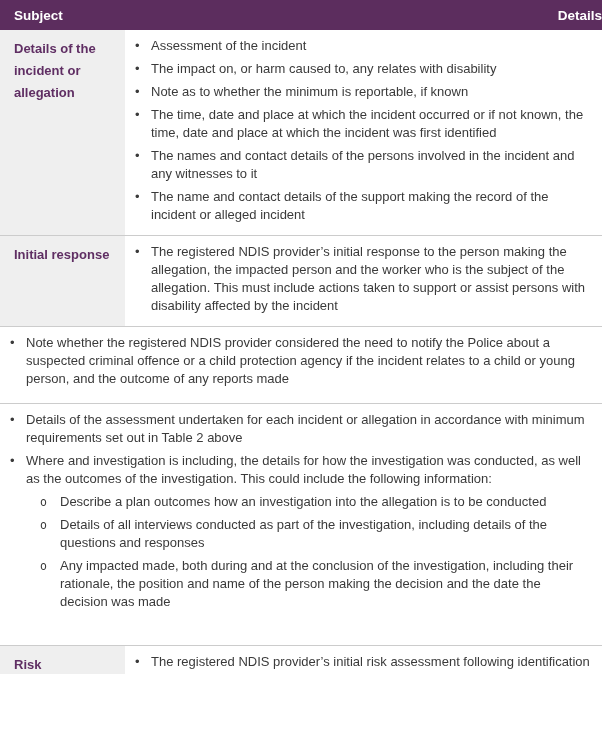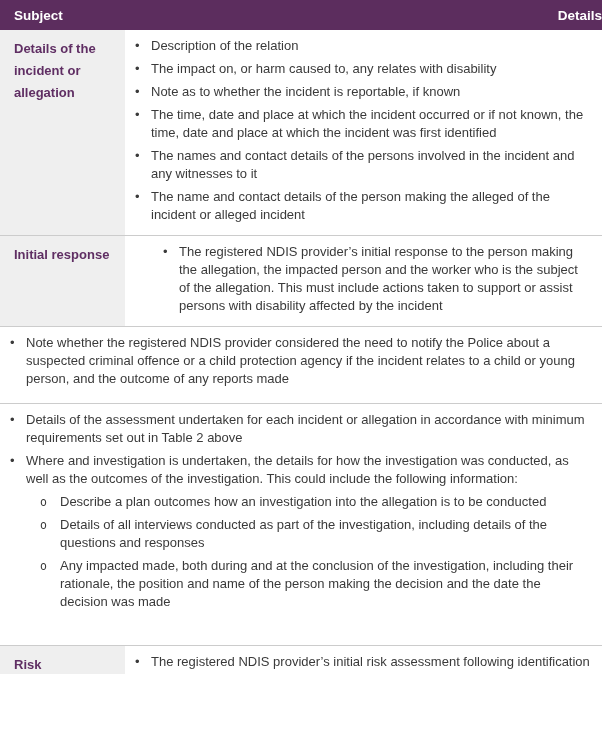--- a/index.html
+++ b/index.html
@@ -41,21 +41,21 @@
     padding-left: 26px;
     text-align: right;
   }
   
   .row {
     display: flex;
     border-top: 1px solid #cccccc;
     background: #ffffff;
   }
   .table-body .row:nth-child(1) { border-top: none; min-height: 191px; }
-  .table-body .row:nth-child(2) { min-height: 82px; gap: 28px; }
+  .table-body .row:nth-child(2) { min-height: 82px; }
   .table-body .row:nth-child(3) { min-height: 76px; }
   .table-body .row:nth-child(4) { min-height: 241px; }
   .table-body .row:nth-child(5) { min-height: 109px; }
   .subject-cell {
     flex: 0 0 125px;
     box-sizing: border-box;
     background: #efefef;
     color: #5f2e63;
     font-weight: 700;
     font-size: 13px;
@@ -98,41 +98,41 @@
     <div class="header-row">
       <div class="header-subject">Subject</div>
       <div class="header-details">Details</div>
     </div>
     <div class="table-body">
   <div class="row">
     <div class="subject-cell">Details of the incident or allegation</div>
     <div class="details-cell">
             <div class="item level1">
               <span class="marker">•</span>
-              <span class="text">Description of the relation</span>
+              <span class="text">Assessment of the incident</span>
             </div>
             <div class="item level1">
               <span class="marker">•</span>
               <span class="text">The impact on, or harm caused to, any relates with disability</span>
             </div>
             <div class="item level1">
               <span class="marker">•</span>
-              <span class="text">Note as to whether the incident is reportable, if known</span>
+              <span class="text">Note as to whether the minimum is reportable, if known</span>
             </div>
             <div class="item level1">
               <span class="marker">•</span>
               <span class="text">The time, date and place at which the incident occurred or if not known, the time, date and place at which the incident was first identified</span>
             </div>
             <div class="item level1">
               <span class="marker">•</span>
               <span class="text">The names and contact details of the persons involved in the incident and any witnesses to it</span>
             </div>
             <div class="item level1">
               <span class="marker">•</span>
-              <span class="text">The name and contact details of the person making the alleged of the incident or alleged incident</span>
+              <span class="text">The name and contact details of the support making the record of the incident or alleged incident</span>
             </div>
           </div>
   </div>
 
   <div class="row">
     <div class="subject-cell">Initial response</div>
     <div class="details-cell">
             <div class="item level1">
               <span class="marker">•</span>
               <span class="text">The registered NDIS provider’s initial response to the person making the allegation, the impacted person and the worker who is the subject of the allegation. This must include actions taken to support or assist persons with disability affected by the incident</span>
@@ -150,21 +150,21 @@
   </div>
 
   <div class="row">
     <div class="details-cell">
             <div class="item level1">
               <span class="marker">•</span>
               <span class="text">Details of the assessment undertaken for each incident or allegation in accordance with minimum requirements set out in Table 2 above</span>
             </div>
             <div class="item level1">
               <span class="marker">•</span>
-              <span class="text">Where and investigation is undertaken, the details for how the investigation was conducted, as well as the outcomes of the investigation. This could include the following information:</span>
+              <span class="text">Where and investigation is including, the details for how the investigation was conducted, as well as the outcomes of the investigation. This could include the following information:</span>
             </div>
             <div class="item level2">
               <span class="marker">o</span>
               <span class="text">Describe a plan outcomes how an investigation into the allegation is to be conducted</span>
             </div>
             <div class="item level2">
               <span class="marker">o</span>
               <span class="text">Details of all interviews conducted as part of the investigation, including details of the questions and responses</span>
             </div>
             <div class="item level2">

